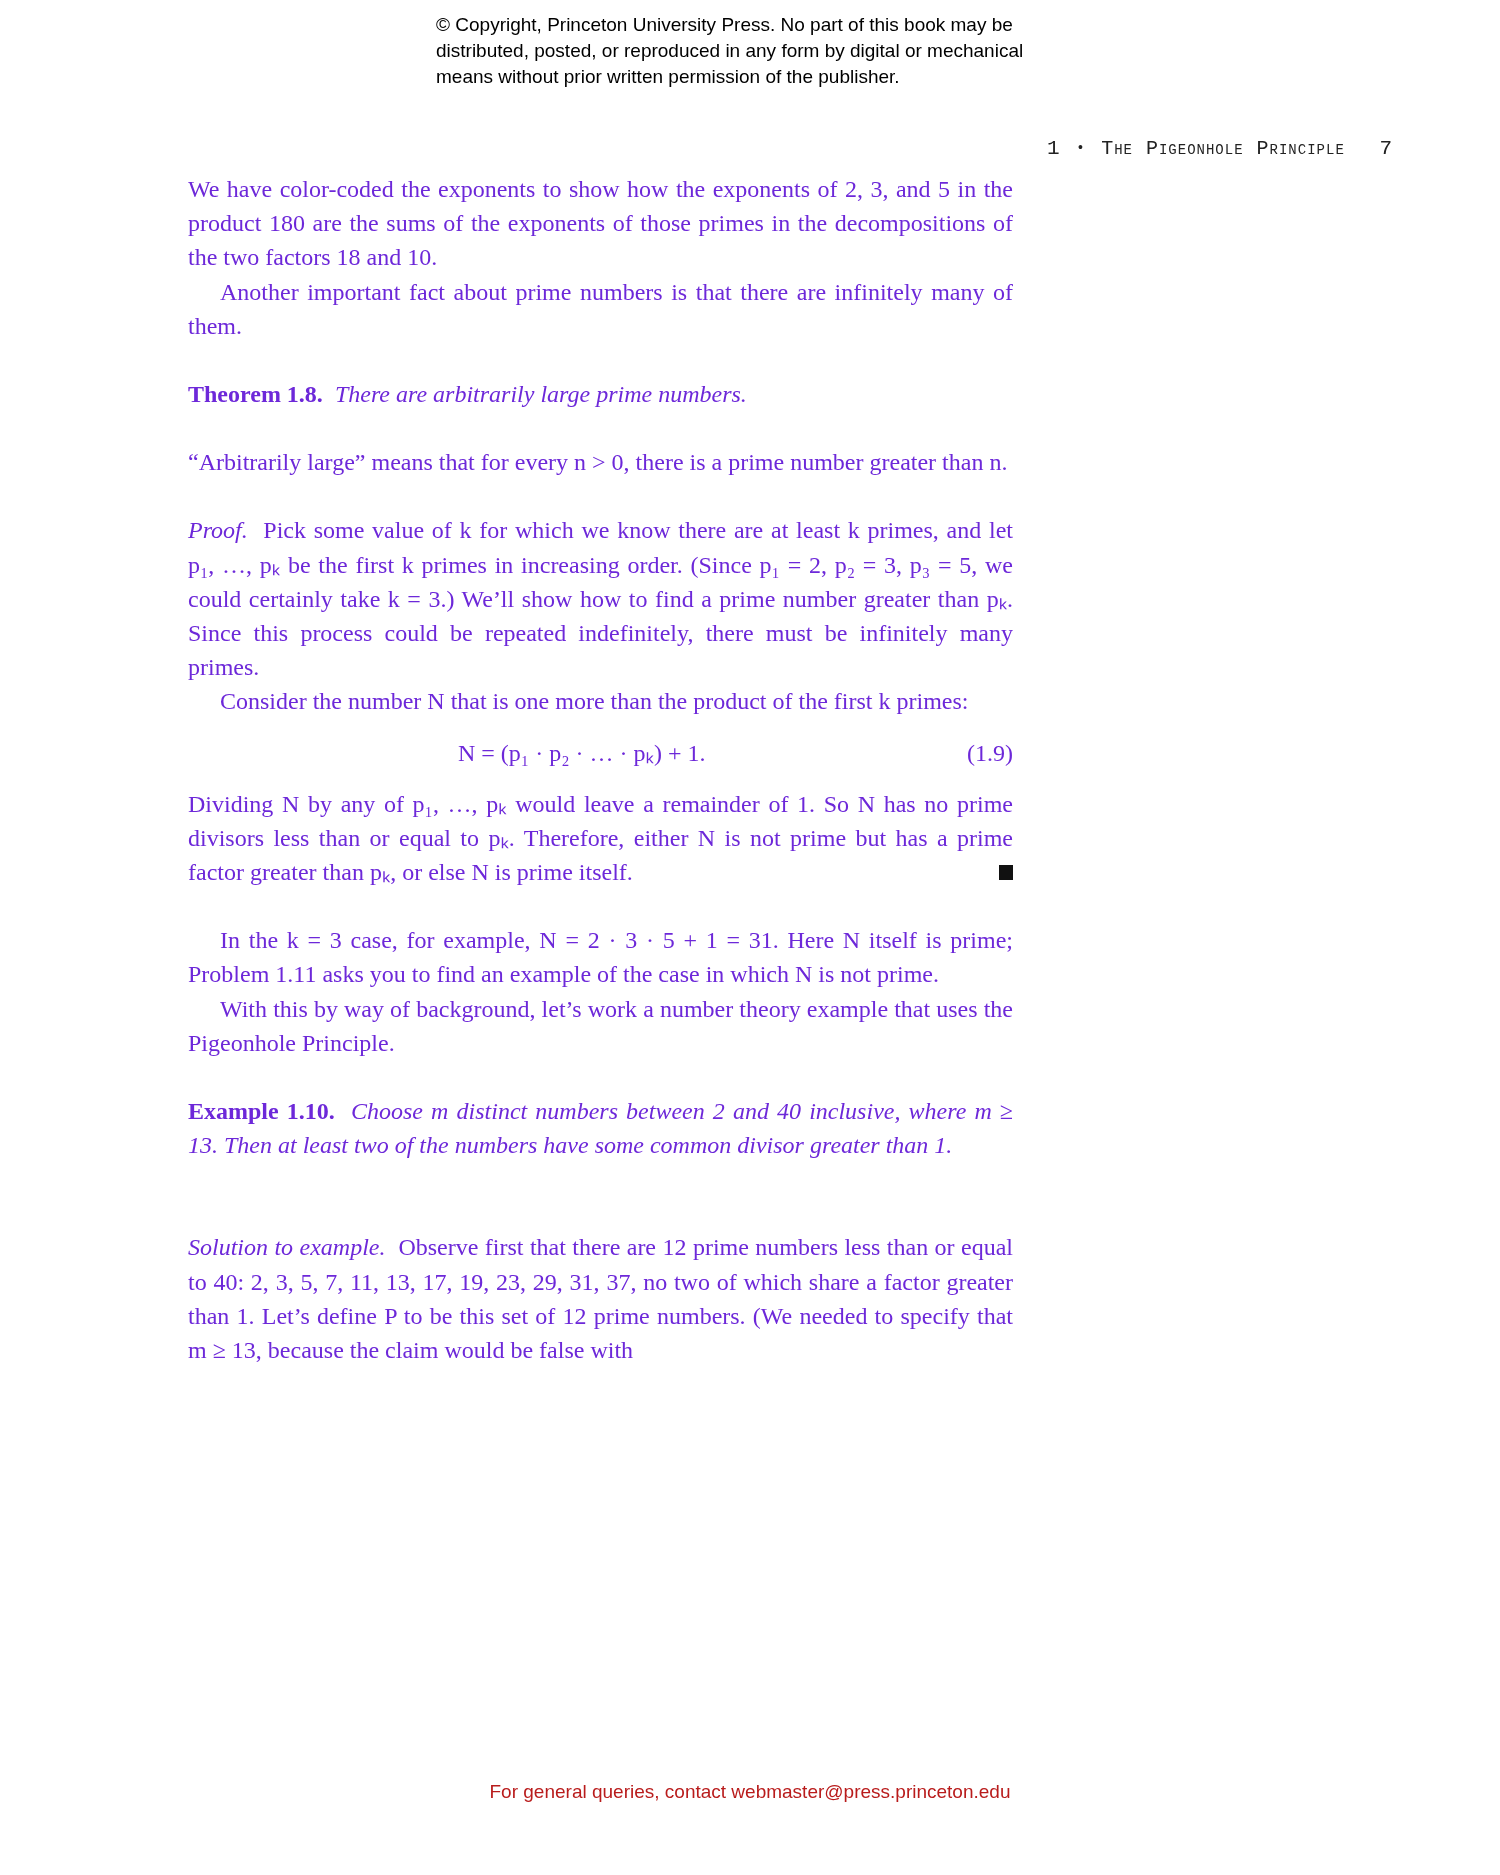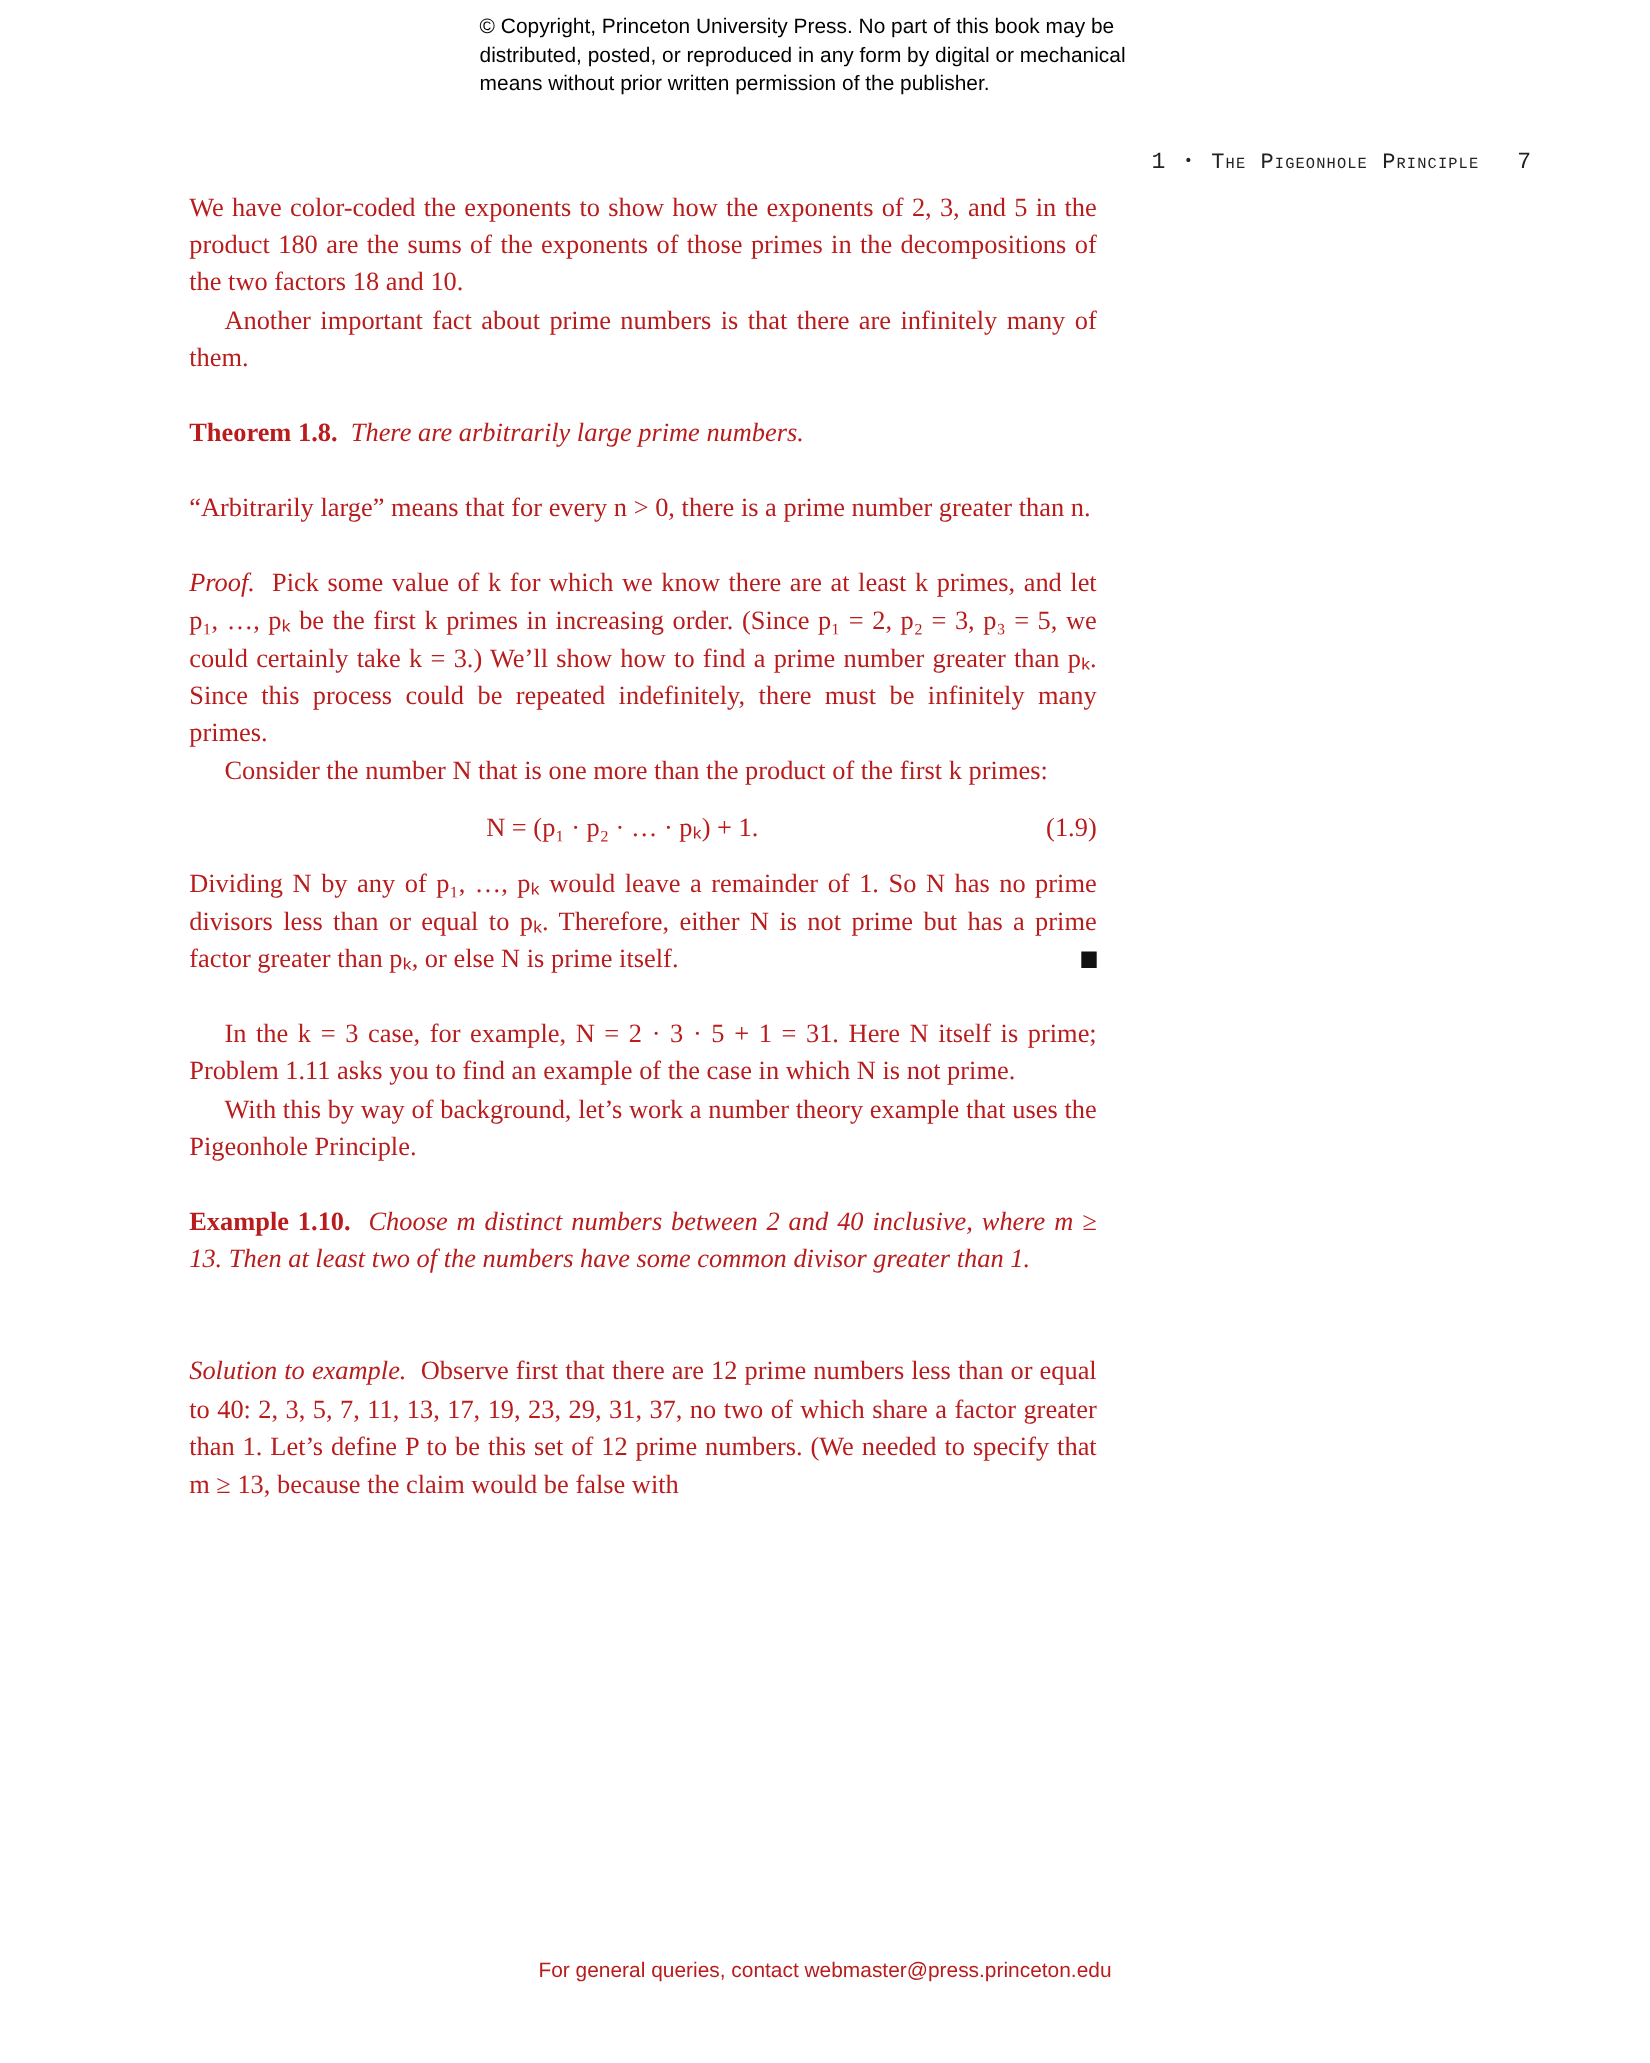--- a/index.html
+++ b/index.html
@@ -2,21 +2,21 @@
 <html><head>
 <meta charset="utf-8">
 <style>
   html, body { margin:0; padding:0; background:#ffffff; }
   body { width:1500px; height:1875px; position:relative; overflow:hidden; color:#1a1a1a; }
   .copyright { position:absolute; left:436px; top:12px; width:700px; font-family:"Liberation Sans", sans-serif; font-size:19px; line-height:26px; color:#000000; }
   .running-head { position:absolute; left:990px; top:114px; width:402px; text-align:right; font-family:Liberation Mono, monospace; font-size:21px; color:#222; white-space:nowrap;margin-top:23px; }
   .running-head .sc { font-variant:small-caps; letter-spacing:1px; font-size:20px; }
   .running-head .bullet { font-size:14px; vertical-align:middle; margin:0 4px; }
   .running-head .pg { margin-left:22px; }
-  .body { position:absolute; left:172px; top:172px; width:825px; font-family:"Liberation Serif", serif; font-size:24px; line-height:34.2px; color:#b91c1c; }
+  .body { position:absolute; left:188px; top:172px; width:825px; font-family:"Liberation Serif", serif; font-size:24px; line-height:34.2px; color:#6d28d9; }
   .body p { margin:0; text-align:justify; }
   .indent { text-indent:32px; }
   .gap { height:34px; }
   .eq { position:relative; height:34px; margin:17px 0 17px 0; }
   .eq .formula { position:absolute; left:270px; top:0; }
   .eq .eqnum { position:absolute; right:0; top:0; }
   .qed { float:right; display:inline-block; width:14px; height:15px; background:#111; margin-top:10px; }
   i { font-style:italic; }
   b { font-weight:bold; }
   .footer { position:absolute; left:0; width:1500px; top:1781px; text-align:center; font-family:"Liberation Sans", sans-serif; font-size:19px; color:#b91c1c; }

